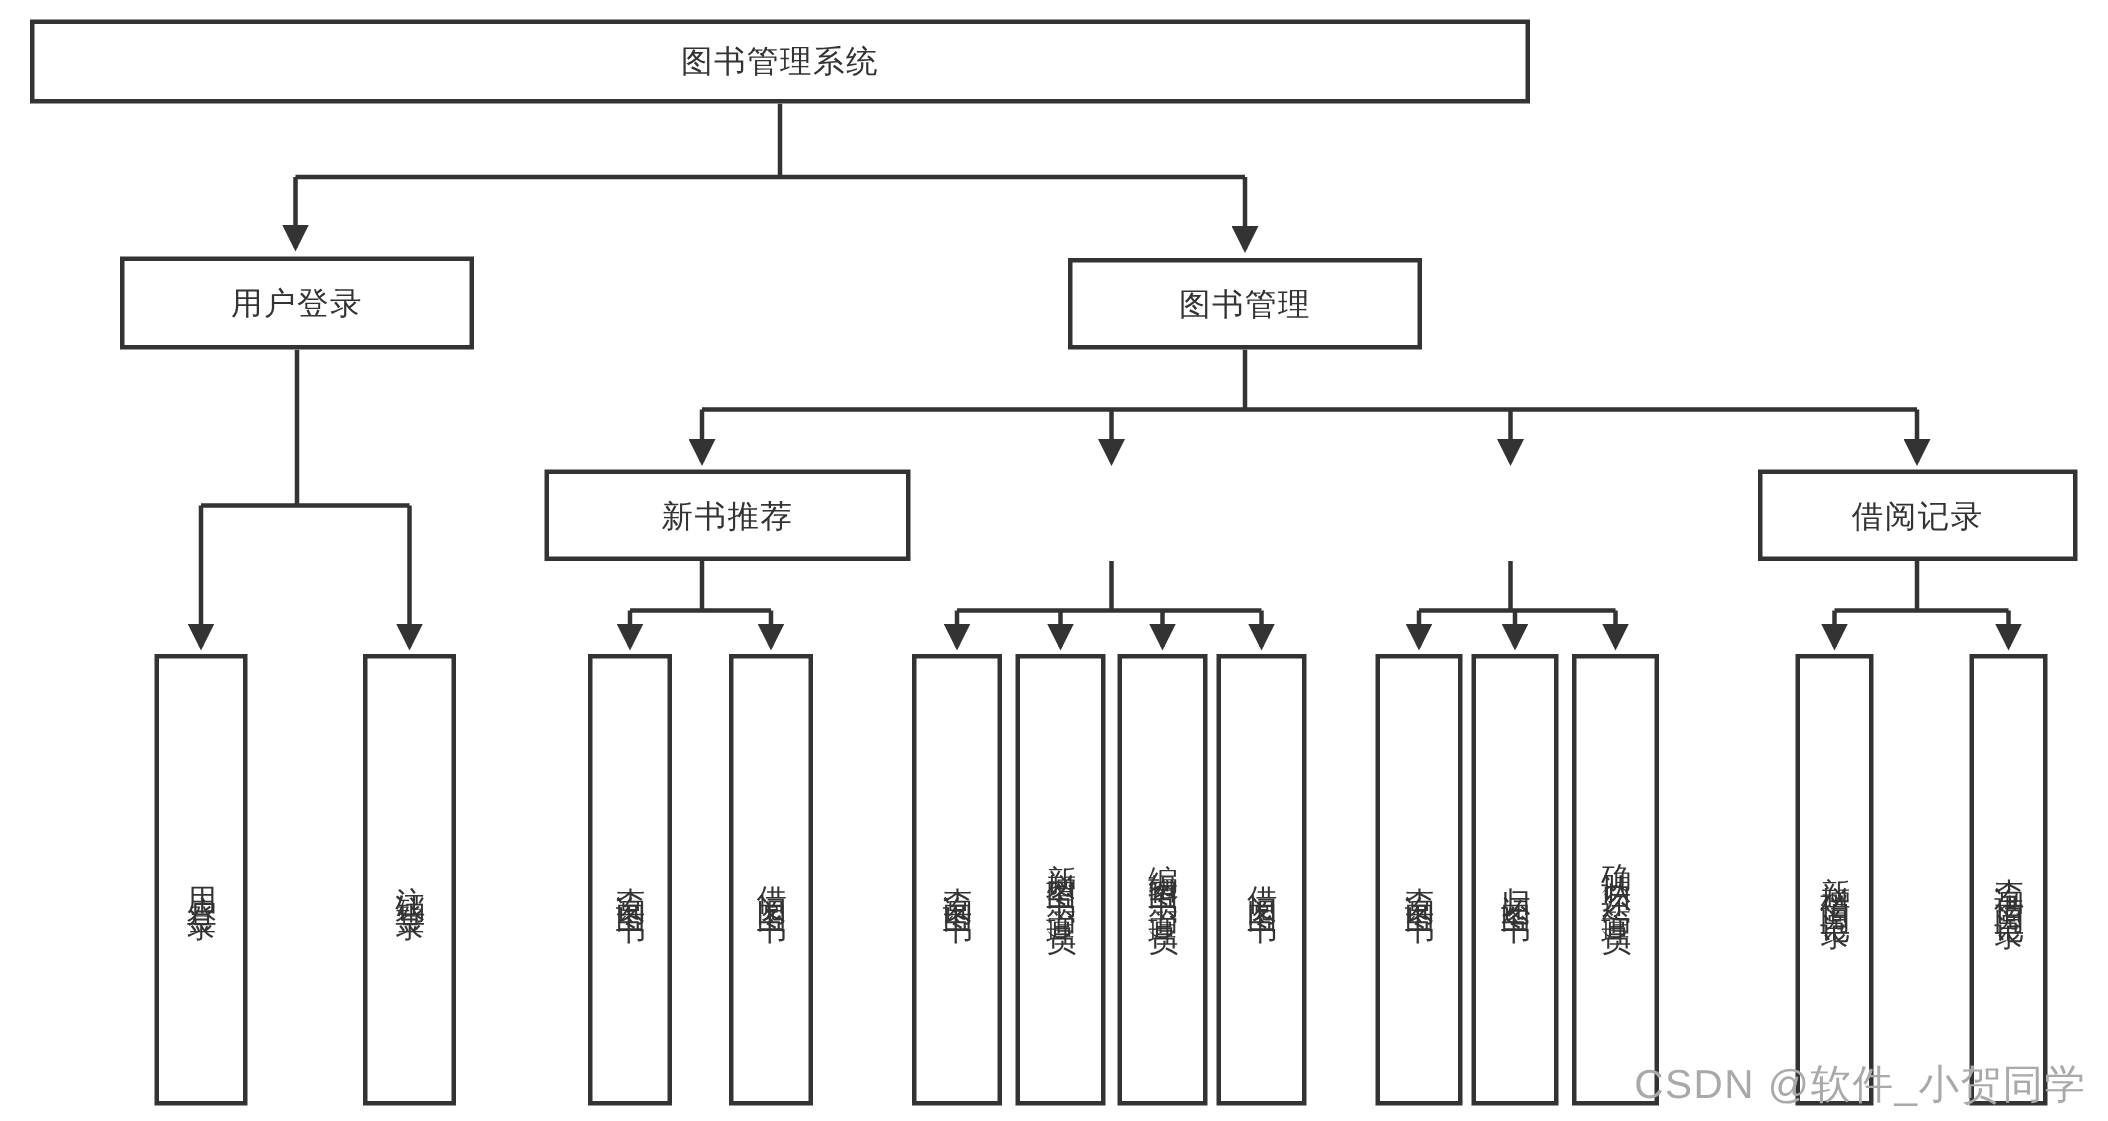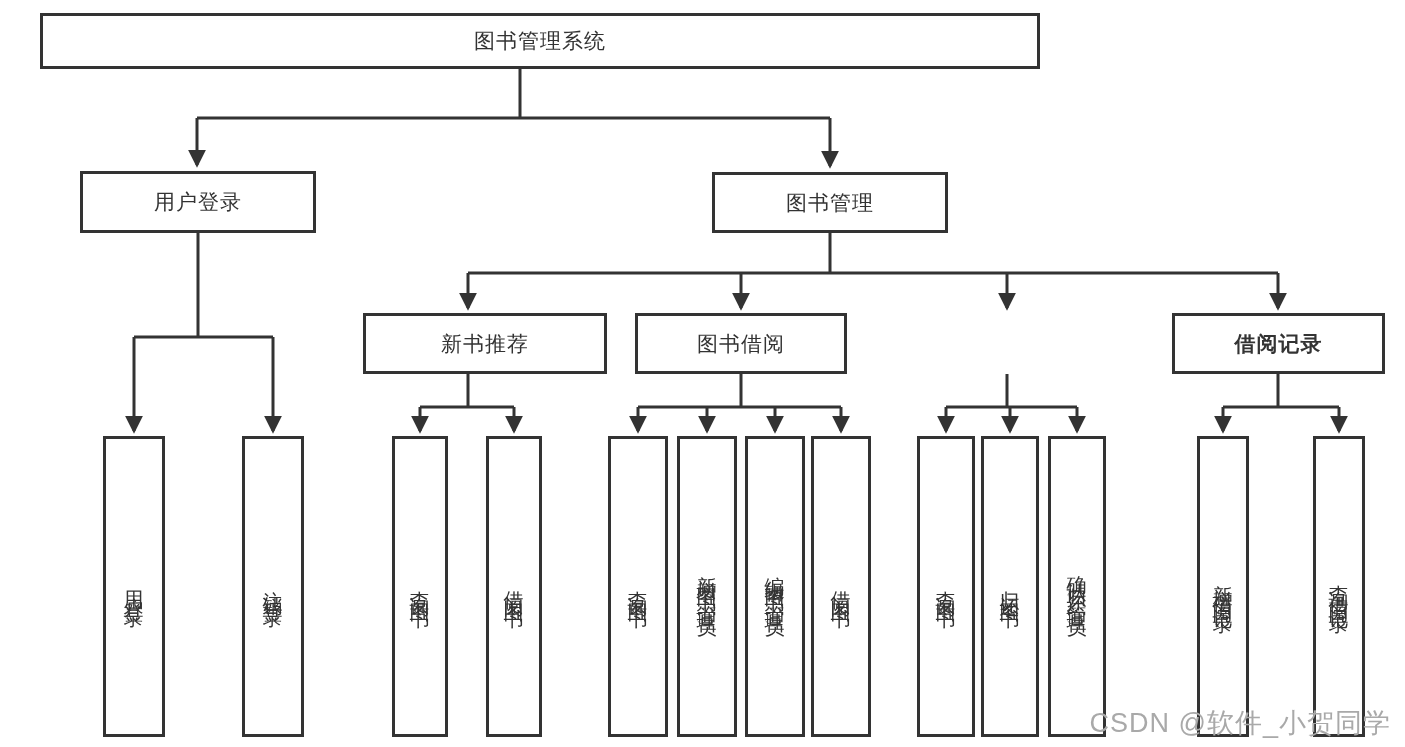--- a/index.html
+++ b/index.html
@@ -51,27 +51,27 @@
     right: 14px;
     bottom: 6px;
     font-size: 27px;
     color: #a9a9a9;
     letter-spacing: 1px;
     white-space: nowrap;
     z-index: 5;
   }
 
   
-  .n-root   { left: 20px;   top: 13px;  width: 1000px; height: 56px; margin-left: 20px; }
+  .n-root   { left: 20px;   top: 13px;  width: 1000px; height: 56px; }
   .n-l2-a   { left: 80px;   top: 171px; width: 236px;  height: 62px; }
   .n-l2-b   { left: 712px;  top: 172px; width: 236px;  height: 61px; }
   .n-l3-0   { left: 363px;  top: 313px; width: 244px;  height: 61px; }
   .n-l3-1   { left: 635px;  top: 313px; width: 212px;  height: 61px; }
   .n-l3-2   { left: 903px;  top: 313px; width: 208px;  height: 61px; }
-  .n-l3-3   { left: 1172px; top: 313px; width: 213px;  height: 61px; font-weight: bold; }
+  .n-l3-3   { left: 1172px; top: 313px; width: 213px;  height: 61px; }
   .leaf     { top: 436px; height: 301px; }
   .n-lf-0   { left: 103px;  width: 62px; }
   .n-lf-1   { left: 242px;  width: 62px; }
   .n-lf-2   { left: 392px;  width: 56px; }
   .n-lf-3   { left: 486px;  width: 56px; }
   .n-lf-4   { left: 608px;  width: 60px; }
   .n-lf-5   { left: 677px;  width: 60px; }
   .n-lf-6   { left: 745px;  width: 60px; }
   .n-lf-7   { left: 811px;  width: 60px; }
   .n-lf-8   { left: 917px;  width: 58px; }
@@ -140,23 +140,20 @@
   <div class="box n-l2-a hlabel">
     <span>用户登录</span>
   </div>
   <div class="box n-l2-b hlabel">
     <span>图书管理</span>
   </div>
 
   <div class="box n-l3-0 hlabel">
     <span>新书推荐</span>
   </div>
-  <div class="box n-l3-1 hlabel">
-    <span>图书借阅</span>
-  </div>
   <div class="box n-l3-3 hlabel">
     <span>借阅记录</span>
   </div>
 
   <div class="box leaf vbox n-lf-0">
     <span>用户登录</span>
   </div>
   <div class="box leaf vbox n-lf-1">
     <span>注销登录</span>
   </div>

